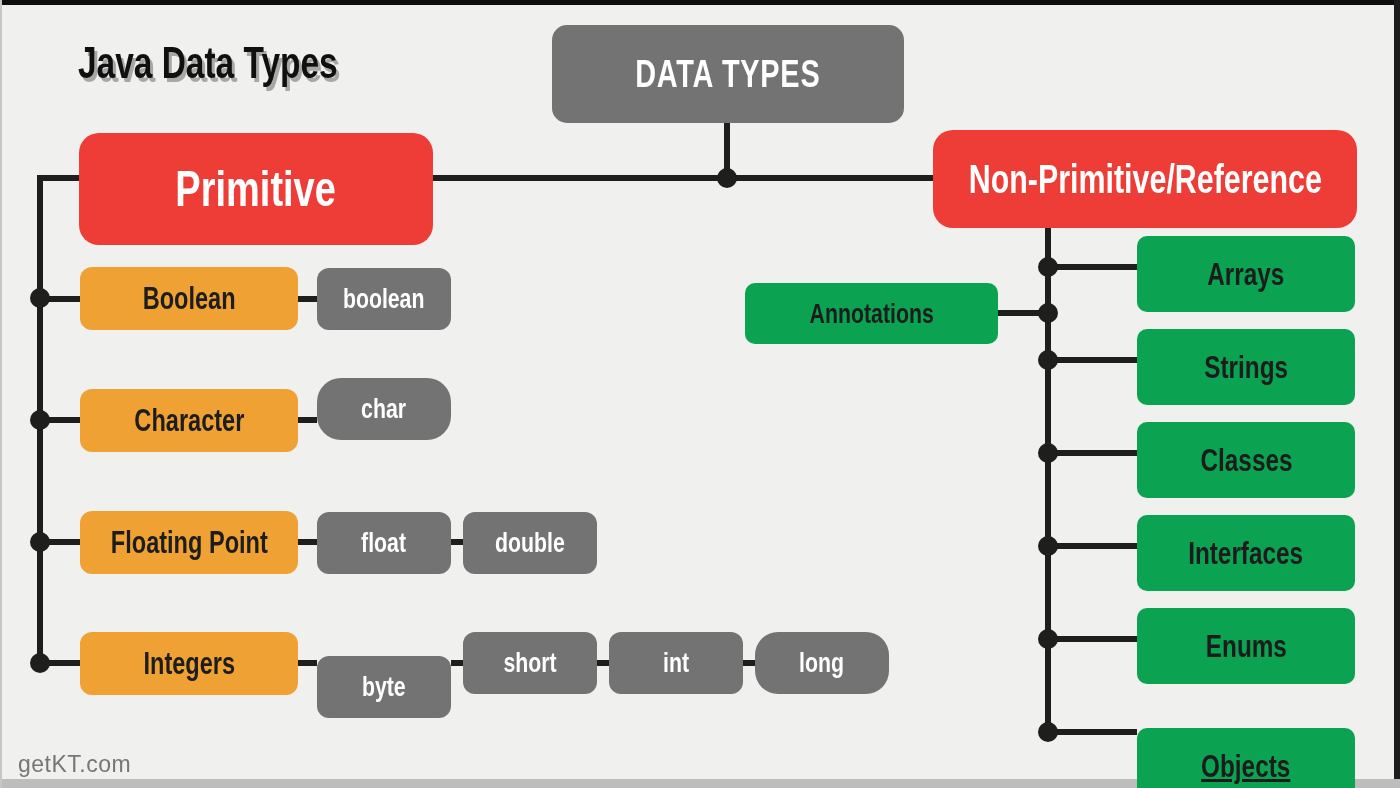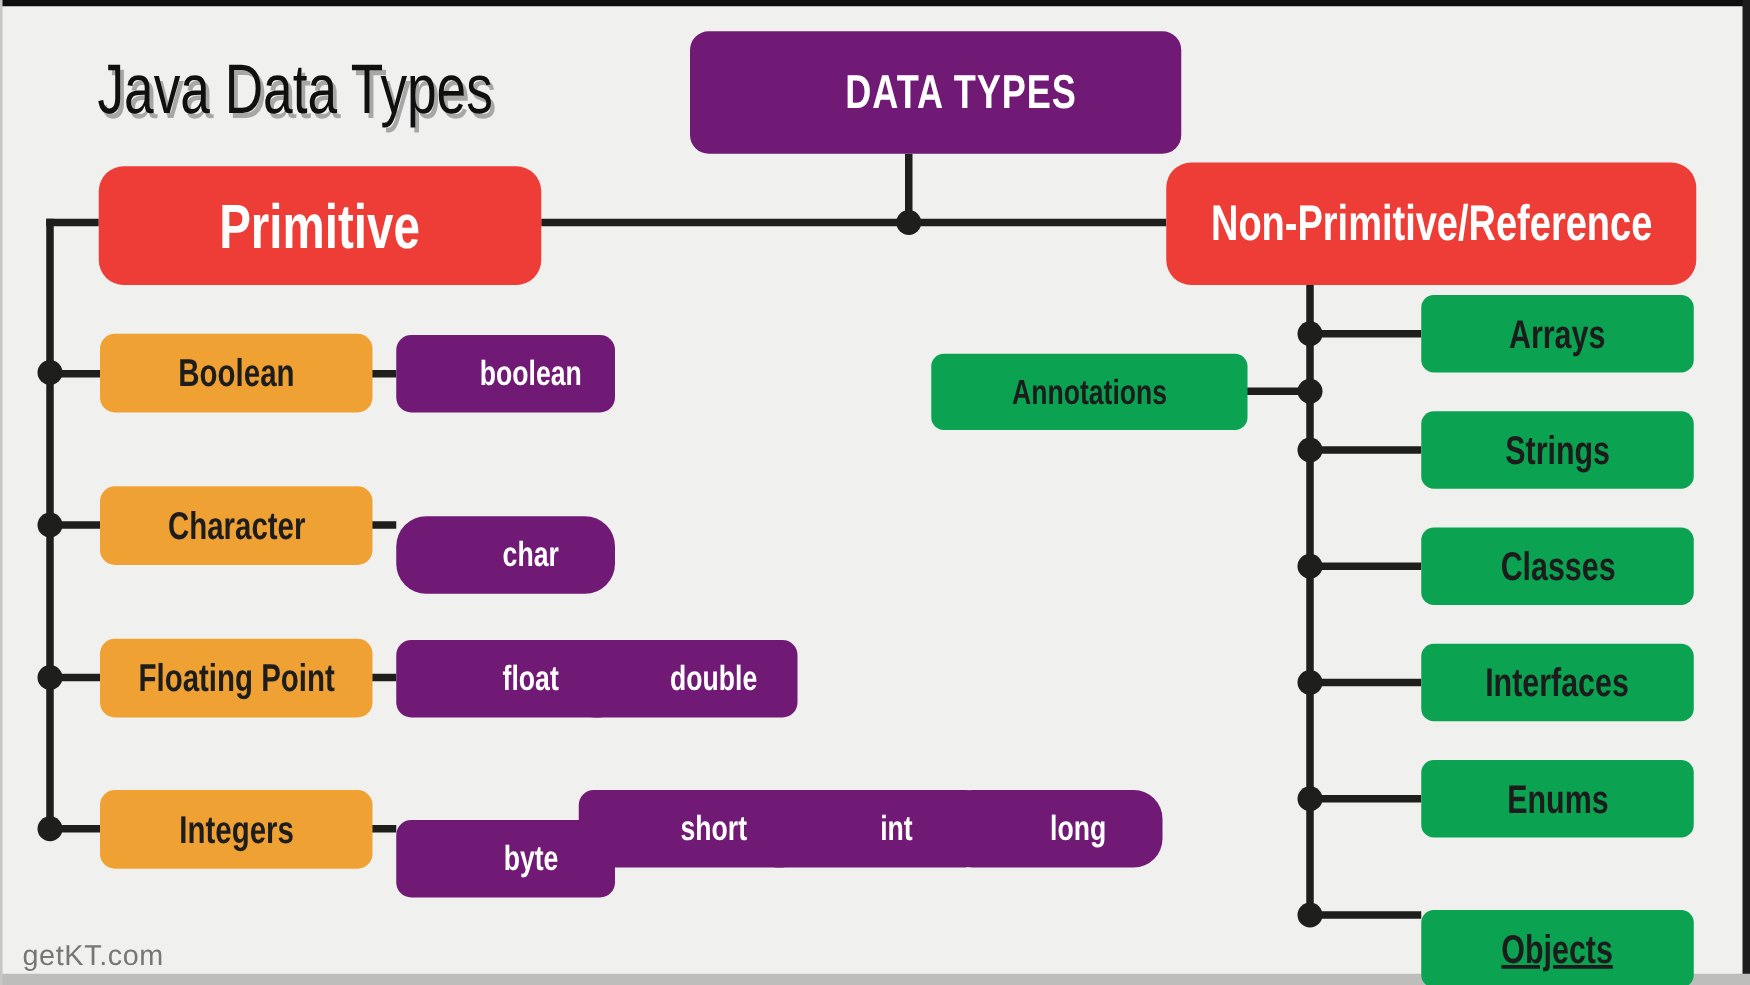--- a/index.html
+++ b/index.html
@@ -6,42 +6,42 @@
   .canvas{position:relative;width:1400px;height:788px;background:#f0f0ee;overflow:hidden;}
 
   
   .edge{position:absolute;}
   .edge-top{left:0;top:0;width:1400px;height:5px;background:#0e0e0e;}
   .edge-right{right:0;top:0;width:6px;height:788px;background:#1d1d1d;}
   .edge-bottom{left:0;top:779px;width:1400px;height:9px;background:#bdbdbc;}
   .edge-left{left:0;top:0;width:2px;height:788px;background:#c6c6c5;}
 
   
-  .heading{position:absolute;left:78px;top:38px;font-size:56px;font-weight:400;color:#101010;
+  .heading{position:absolute;left:78px;top:38px;font-size:44px;font-weight:700;color:#101010;
            letter-spacing:0px;text-shadow:4px 4px 0 rgba(0,0,0,0.30);white-space:nowrap;}
   .heading .condensed{transform-origin:left center;}
 
   .condensed{display:inline-block;transform:scaleX(0.76);white-space:nowrap;}
 
   
   .node{position:absolute;display:flex;align-items:center;justify-content:center;
         font-weight:bold;text-align:center;}
   .node-red{background:#ee3c36;color:#ffffff;border-radius:20px;}
-  .node-blue{background:#701a75;color:#ffffff;border-radius:12px;padding-left:41px;}
+  .node-blue{background:#737373;color:#ffffff;border-radius:12px;}
   .node-orange{background:#efa233;color:#1d1d1d;border-radius:12px;}
   .node-green{background:#0ba351;color:#1c1c1c;border-radius:10px;}
 
   .root-box{left:552px;top:25px;width:352px;height:98px;font-size:38px;letter-spacing:1px;border-radius:15px;}
-  .primitive-box{left:79px;top:133px;width:354px;height:95px;font-size:50px;}
+  .primitive-box{left:79px;top:133px;width:354px;height:112px;font-size:50px;}
   .nonprimitive-box{left:933px;top:130px;width:424px;height:98px;font-size:40px;}
 
   .cat-box{left:80px;width:218px;height:63px;font-size:31px;}
   .type-box{width:134px;height:62px;font-size:28px;}
   .anno-box{left:745px;top:283px;width:253px;height:61px;font-size:28px;}
-  .ref-box{left:1137px;width:218px;height:62px;font-size:32px;}
+  .ref-box{left:1137px;width:218px;height:76px;font-size:32px;}
 
   
   .line{position:absolute;background:#1e1e1c;}
   .dot{position:absolute;width:20px;height:20px;border-radius:50%;background:#1e1e1c;}
 
   .watermark{position:absolute;left:18px;top:751px;font-size:23px;color:#767676;letter-spacing:0.5px;}
 </style>
 </head>
 <body>
 
@@ -118,21 +118,21 @@
   <div class="node node-orange cat-box" style="top:267px;">
     <span class="condensed">Boolean</span>
   </div>
   <div class="node node-blue type-box" style="left:317px;top:268px;">
     <span class="condensed">boolean</span>
   </div>
 
   <div class="node node-orange cat-box" style="top:389px;">
     <span class="condensed">Character</span>
   </div>
-  <div class="node node-blue type-box" style="left:317px;top:413px;border-radius:24px;">
+  <div class="node node-blue type-box" style="left:317px;top:378px;border-radius:24px;">
     <span class="condensed">char</span>
   </div>
 
   <div class="node node-orange cat-box" style="top:511px;">
     <span class="condensed">Floating Point</span>
   </div>
   <div class="node node-blue type-box" style="left:317px;top:512px;">
     <span class="condensed">float</span>
   </div>
   <div class="node node-blue type-box" style="left:463px;top:512px;">

